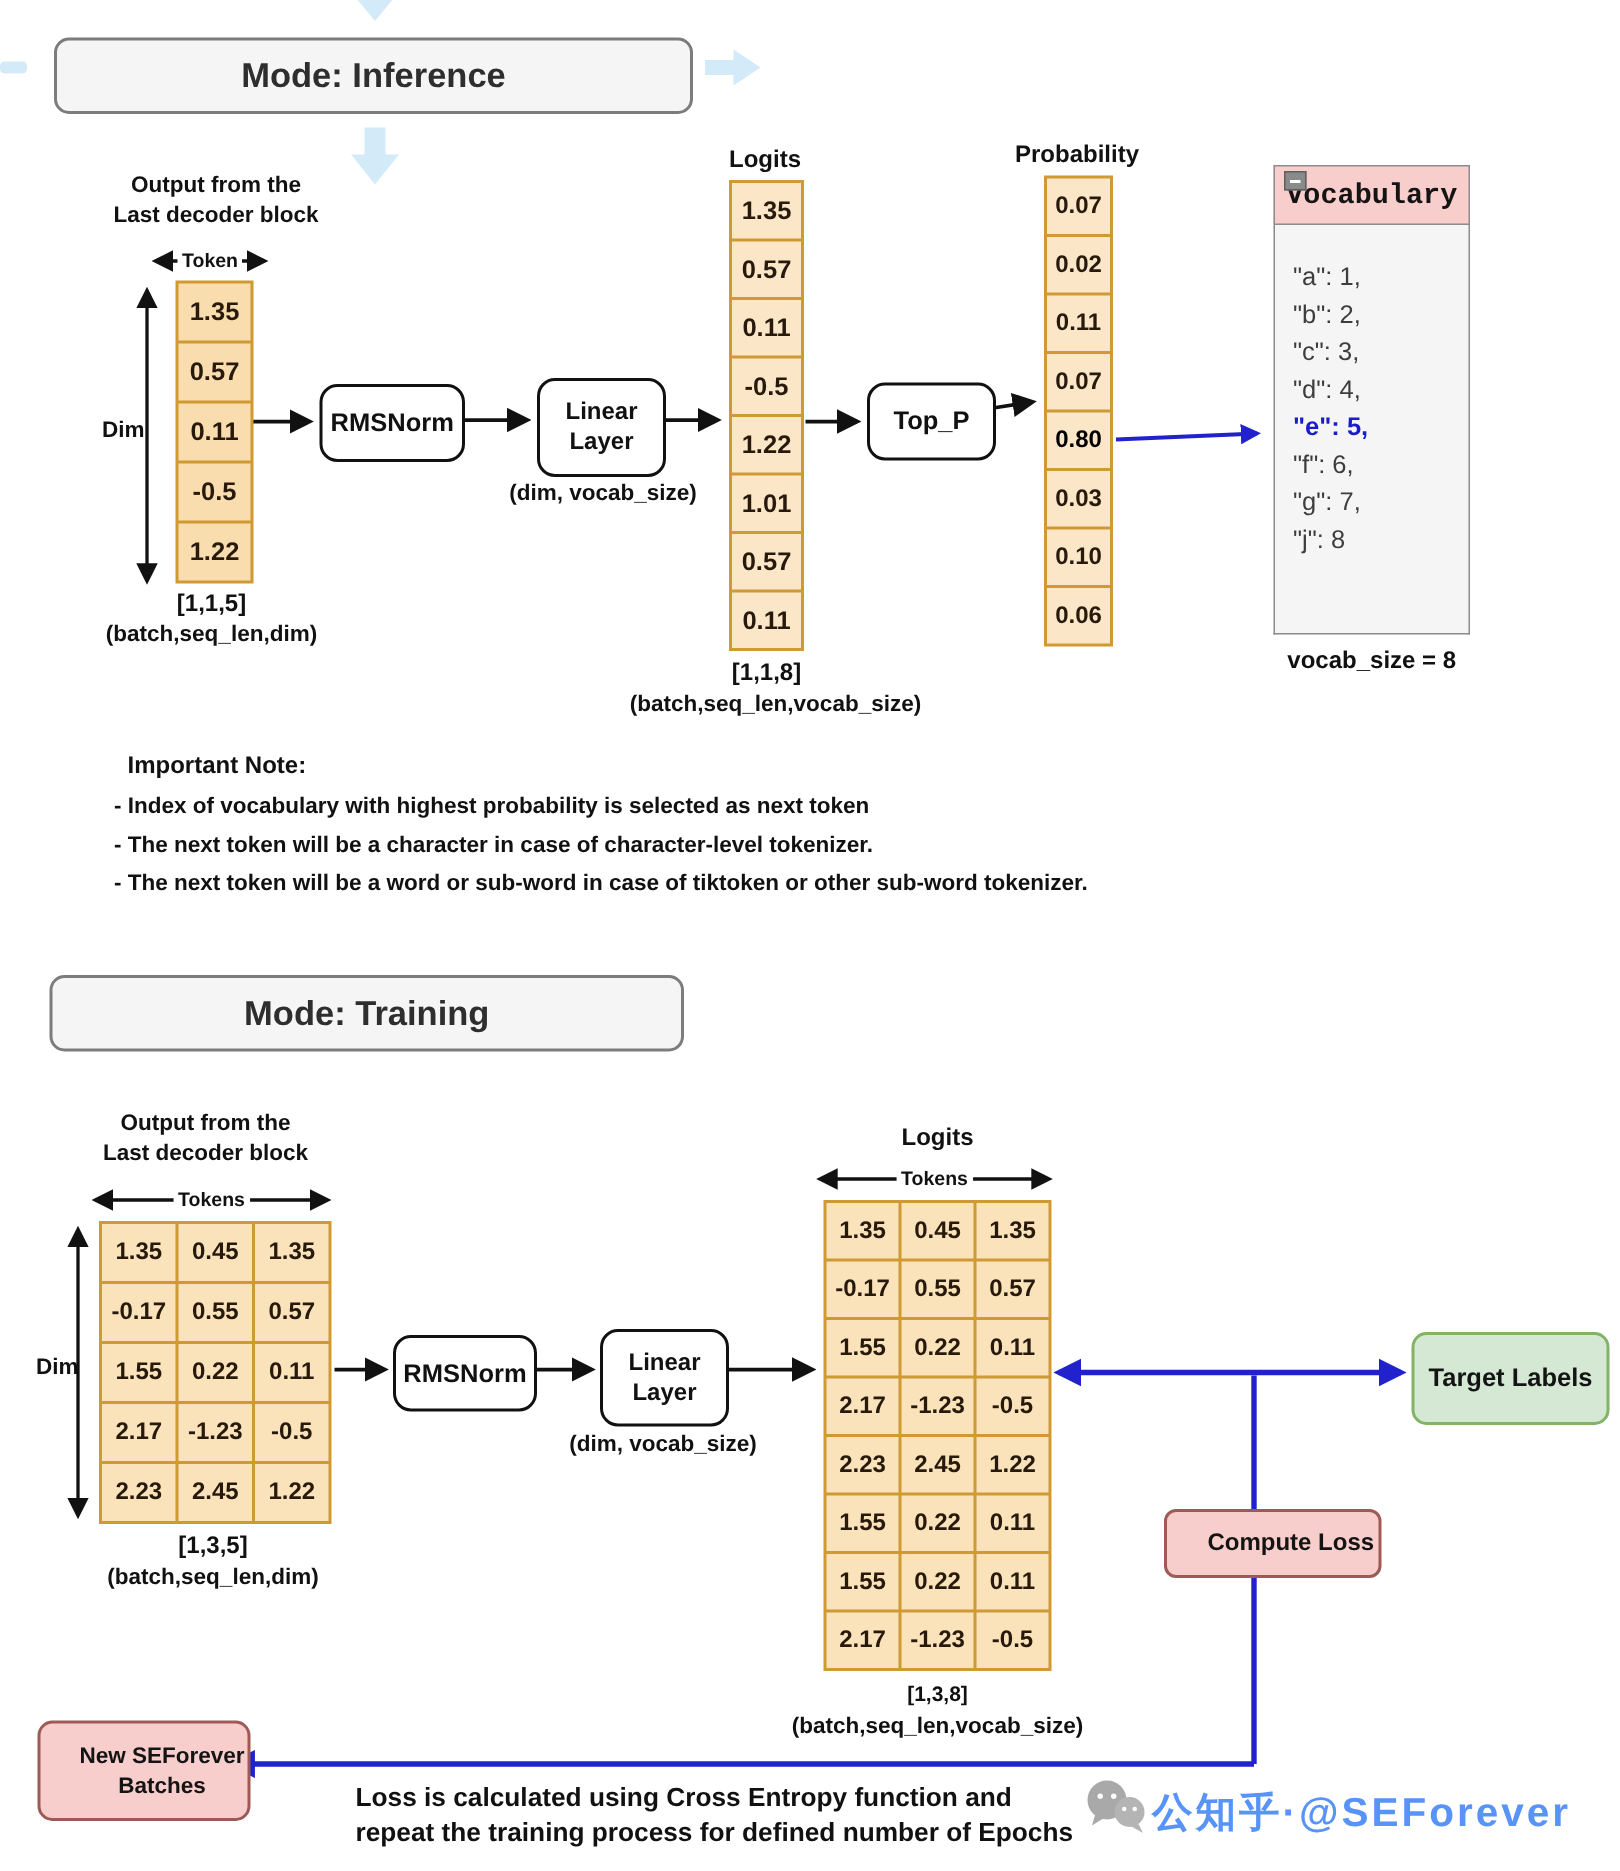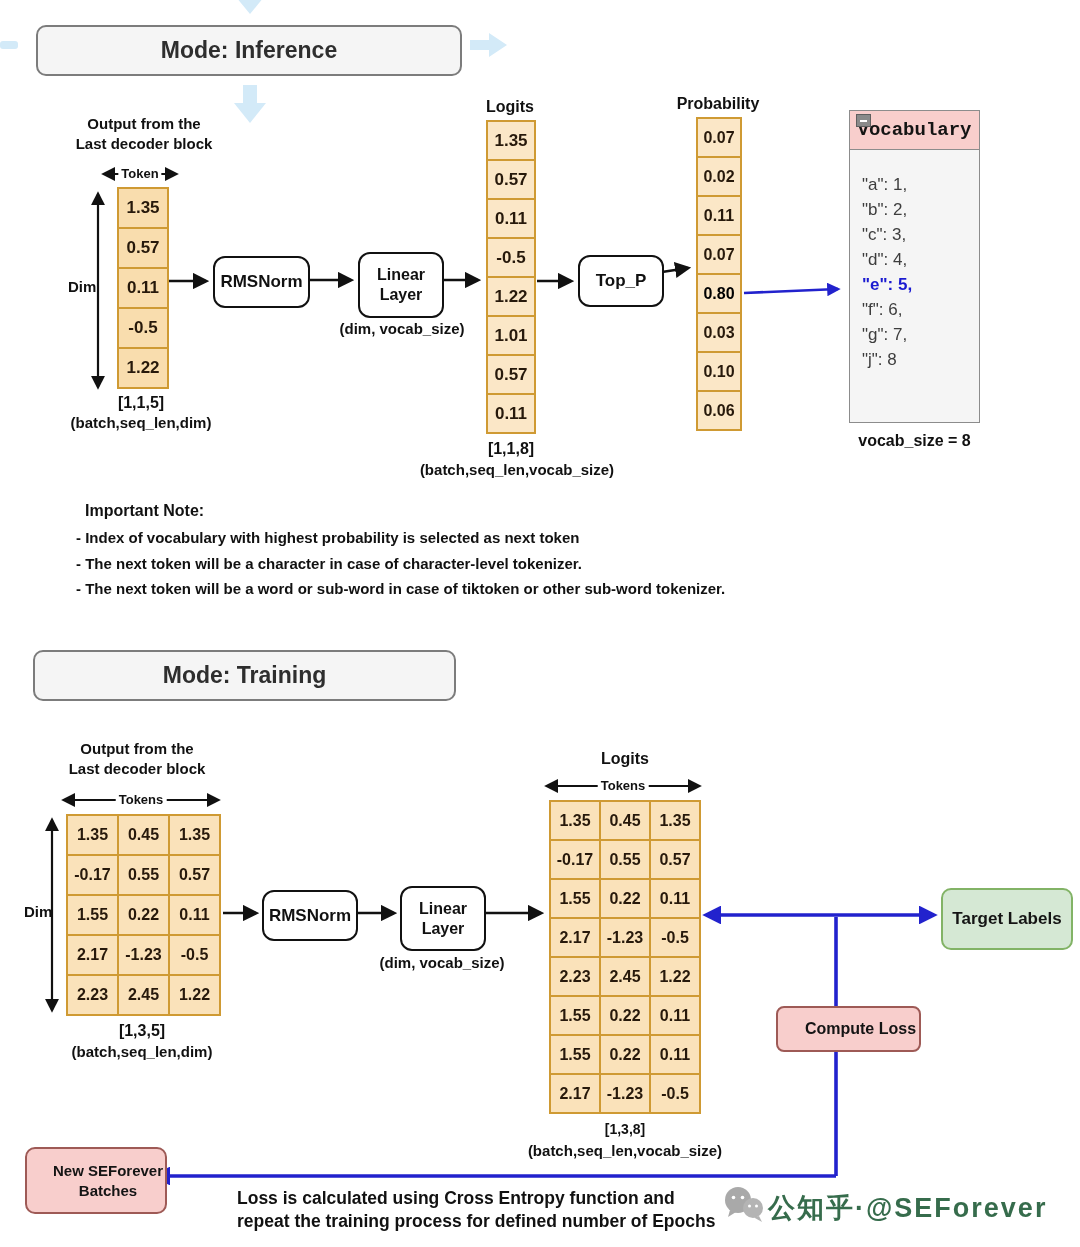--- a/index.html
+++ b/index.html
@@ -33,21 +33,21 @@
   .ventry.hl{color:#1a1ad1;font-weight:800;}
   .minicon{position:absolute;left:6px;top:3px;width:13px;height:11px;background:#8a8a8a;border:1px solid #5f5f5f;
            display:flex;align-items:center;justify-content:center;}
   .minicon::after{content:"";width:7px;height:2px;background:#fff;}
   .pinkbox{position:absolute;background:#f8cecc;border:2px solid #9e5a56;border-radius:10px;
            display:flex;flex-direction:column;align-items:center;justify-content:center;
            font-weight:700;font-size:16px;line-height:20px;text-align:center;color:#141414;padding-left:24px;}
   .greenbox{position:absolute;background:#d5e8d4;border:2px solid #82b366;border-radius:10px;
            display:flex;align-items:center;justify-content:center;font-weight:700;font-size:17px;color:#141414;}
   .watermark-text{position:absolute;left:768px;top:1190px;font-size:27px;font-weight:700;
-           color:#14532d;opacity:.85;letter-spacing:2px;}
+           color:#3b82f6;opacity:.85;letter-spacing:2px;}
 </style>
 </head>
 <body>
 
 <div id="canvas">
 
   <svg class="overlay" width="1080" height="1247" viewBox="0 0 1080 1247">
     <defs>
       <marker id="mb" viewBox="0 0 10 10" refX="8" refY="5" markerWidth="6.5" markerHeight="6.5" orient="auto-start-reverse">
         <path d="M0,0 L10,5 L0,10 z" fill="#111"></path>

